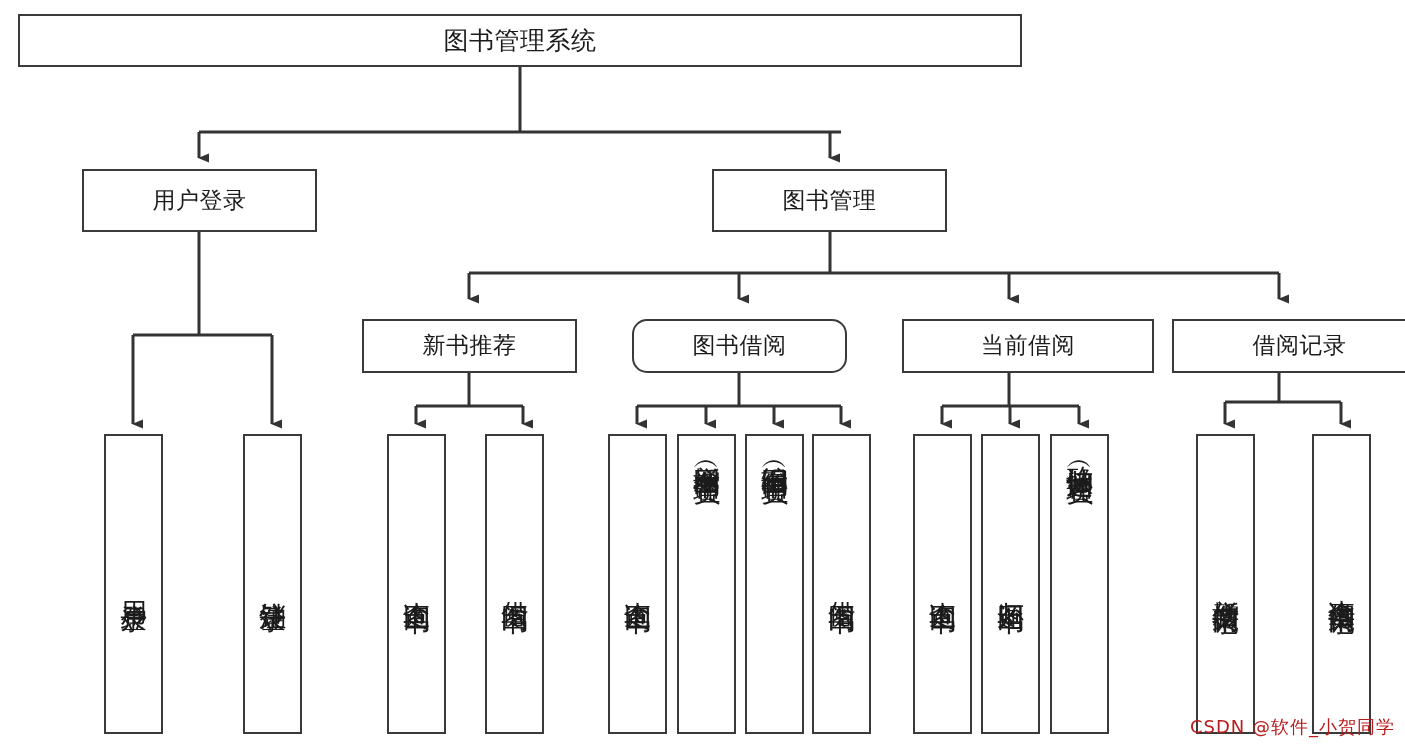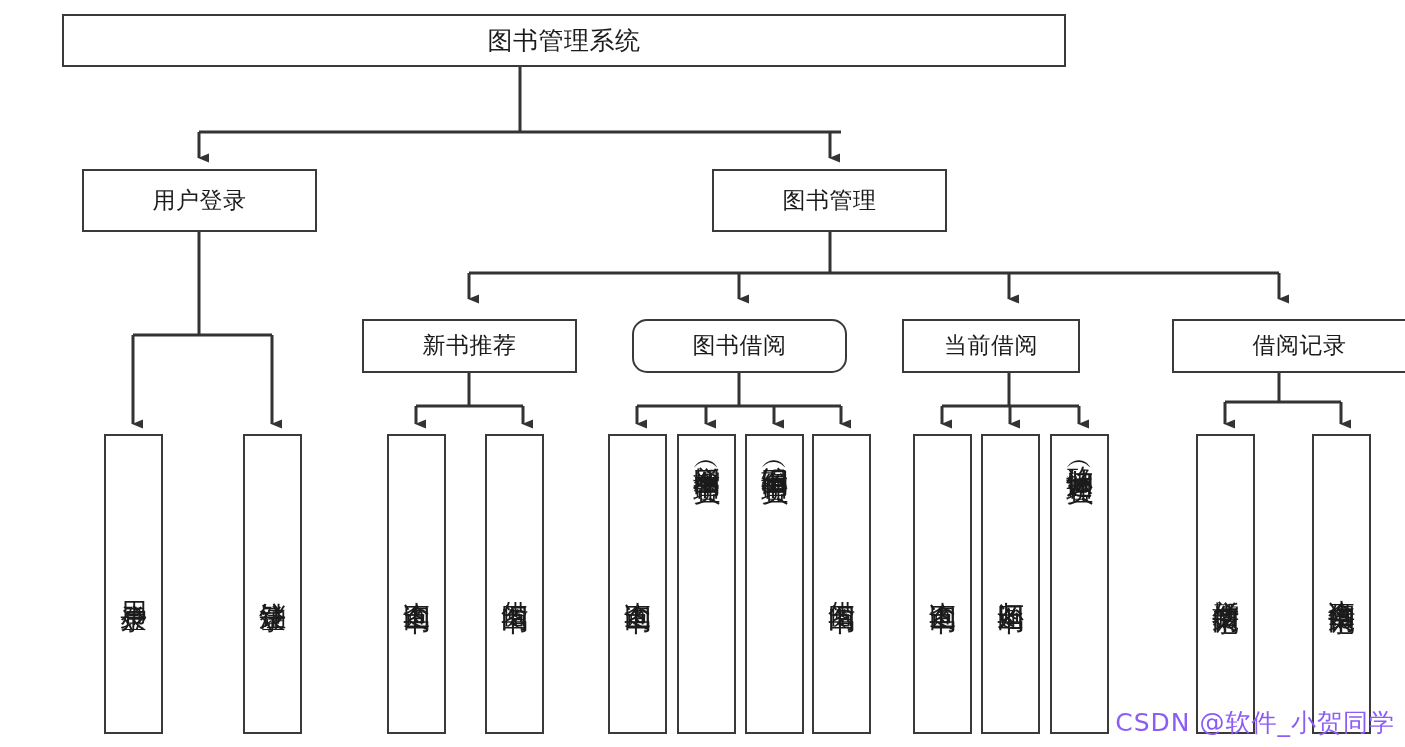--- a/index.html
+++ b/index.html
@@ -61,22 +61,22 @@
     align-items: center;
     padding-top: 0;
   }
   .node.root .label {
     font-size: 25px;
   }
   #watermark {
     position: absolute;
     right: 10px;
     bottom: 8px;
-    font-size: 25px;
-    color: #8b5cf6;
+    font-size: 18px;
+    color: #b91c1c;
     letter-spacing: 1px;
     white-space: nowrap;
   }
 </style>
 </head>
 <body>
 
 <div id="canvas">
 
   <svg id="wires" viewBox="0 0 1405 747" xmlns="http://www.w3.org/2000/svg">
@@ -122,38 +122,38 @@
       <path d="M1010,406 L1010,424" marker-end="url(#arw)"></path>
       <path d="M1079,406 L1079,424" marker-end="url(#arw)"></path>
 
       <path d="M1279,373 L1279,402"></path>
       <path d="M1225,402 L1341,402"></path>
       <path d="M1225,402 L1225,424" marker-end="url(#arw)"></path>
       <path d="M1341,402 L1341,424" marker-end="url(#arw)"></path>
     </g>
   </svg>
 
-  <div class="node horiz root" style="left:18px; top:14px; width:1004px; height:53px;margin-left:44px;">
+  <div class="node horiz root" style="left:18px; top:14px; width:1004px; height:53px;">
     <span class="label">图书管理系统</span>
   </div>
 
   <div class="node horiz" style="left:82px; top:169px; width:235px; height:63px;">
     <span class="label">用户登录</span>
   </div>
   <div class="node horiz" style="left:712px; top:169px; width:235px; height:63px;">
     <span class="label">图书管理</span>
   </div>
 
   <div class="node horiz" style="left:362px; top:319px; width:215px; height:54px;">
     <span class="label">新书推荐</span>
   </div>
   <div class="node horiz" style="left:632px; top:319px; width:215px; height:54px;border-radius:15px;">
     <span class="label">图书借阅</span>
   </div>
-  <div class="node horiz" style="left:902px; top:319px; width:178px; height:54px;">
+  <div class="node horiz" style="left:902px; top:319px; width:252px; height:54px;">
     <span class="label">当前借阅</span>
   </div>
   <div class="node horiz" style="left:1172px; top:319px; width:255px; height:54px;">
     <span class="label">借阅记录</span>
   </div>
 
   <div class="node vert mid" style="left:104px; top:434px; width:59px; height:300px;">
     <span class="label">用户登录</span>
   </div>
   <div class="node vert mid" style="left:243px; top:434px; width:59px; height:300px;">

